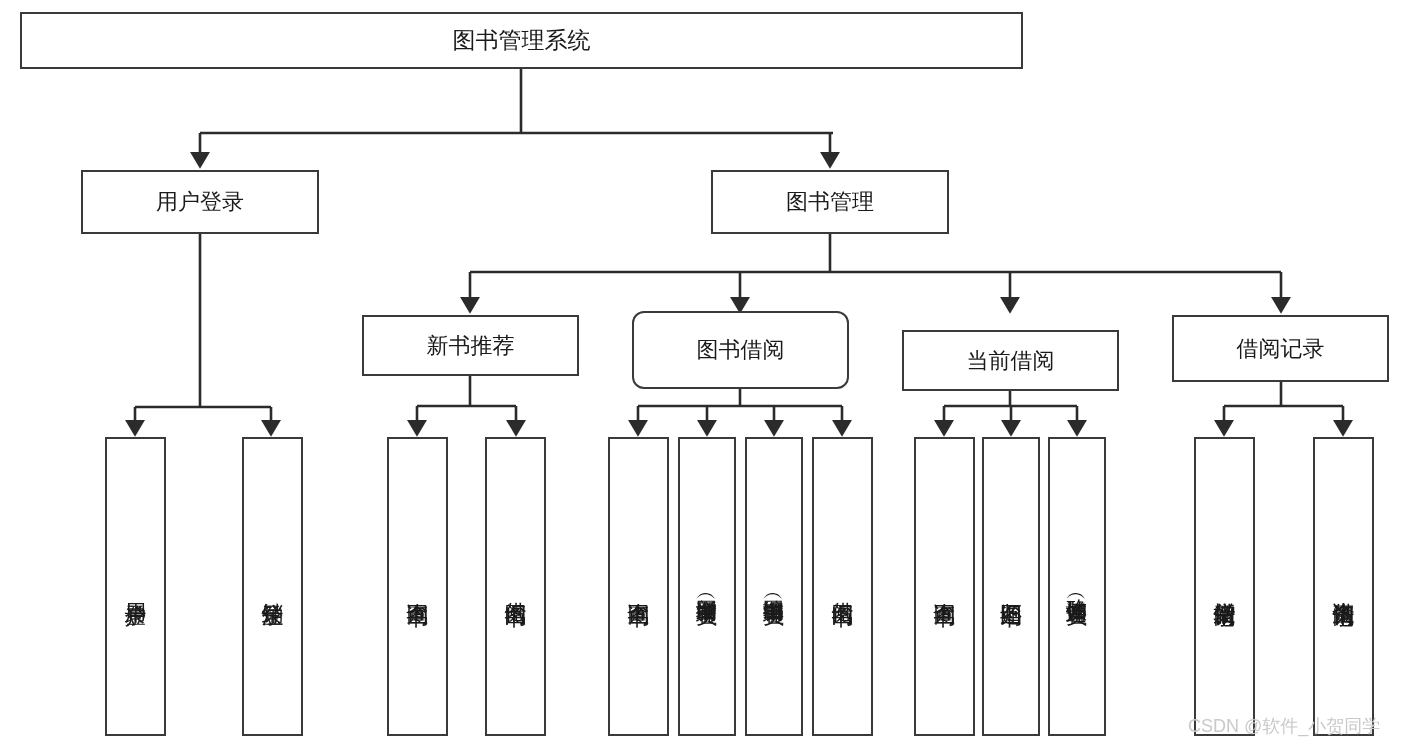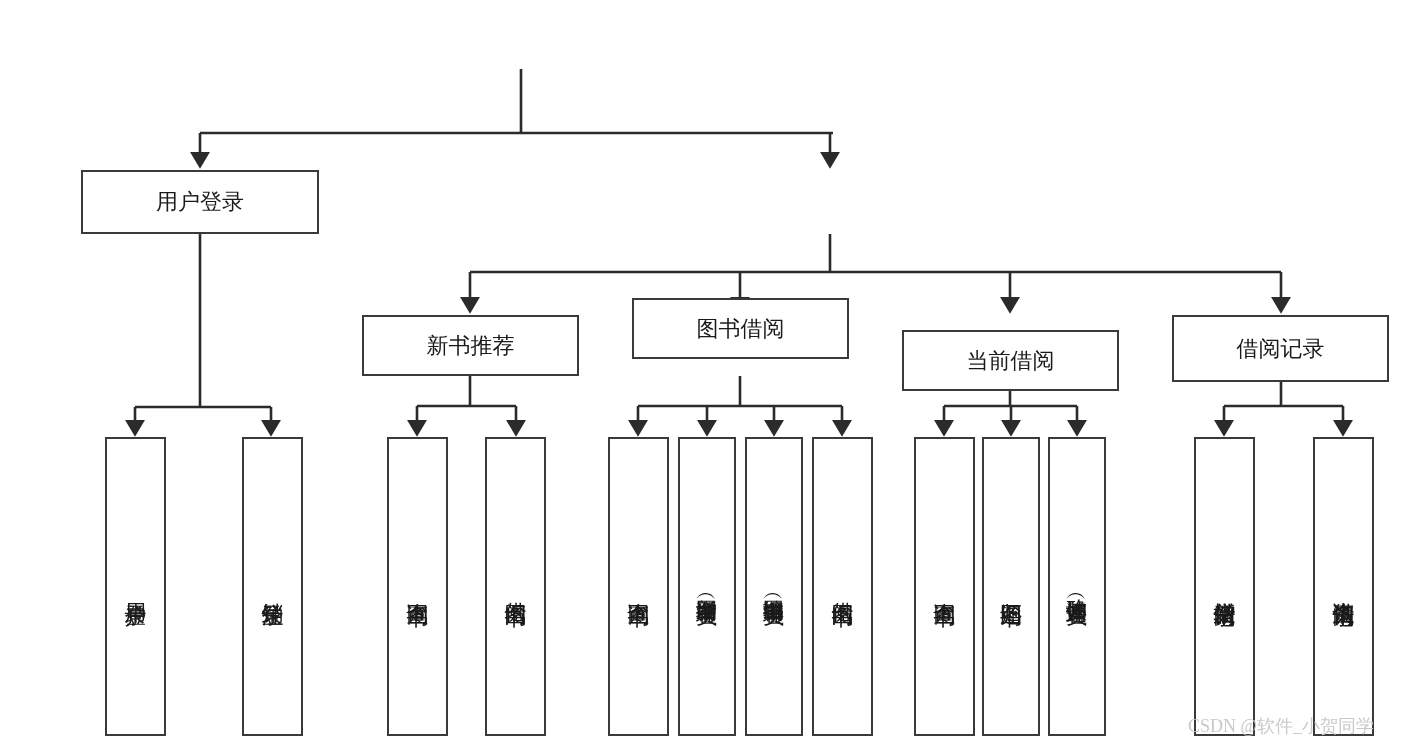--- a/index.html
+++ b/index.html
@@ -55,21 +55,21 @@
     max-height: 100%;
   }
   #watermark {
     position: absolute;
     left: 1188px;
     top: 714px;
     font-size: 18px;
     color: #c9c9c9;
     white-space: nowrap;
     z-index: 5;
-    font-family: Liberation Serif, serif;
+    font-family: Liberation Sans, sans-serif;
     text-align: right;
   }
 </style>
 </head>
 <body>
 
 <div id="canvas">
 
   <svg id="edges" viewBox="0 0 1405 747" xmlns="http://www.w3.org/2000/svg">
     <defs>
@@ -114,29 +114,35 @@
       <path d="M1011,406 L1011,428" marker-end="url(#arrow)"></path>
       <path d="M1077,406 L1077,428" marker-end="url(#arrow)"></path>
 
       <path d="M1281,376 L1281,406"></path>
       <path d="M1224,406 L1343,406"></path>
       <path d="M1224,406 L1224,428" marker-end="url(#arrow)"></path>
       <path d="M1343,406 L1343,428" marker-end="url(#arrow)"></path>
     </g>
   </svg>
 
+  <div class="node level-0" style="left:20px; top:12px; width:1003px; height:57px;">
+    <span>图书管理系统</span>
+  </div>
 
   <div class="node level-1" style="left:81px; top:170px; width:238px; height:64px;">
     <span>用户登录</span>
+  </div>
+  <div class="node level-1" style="left:711px; top:170px; width:238px; height:64px;">
+    <span>图书管理</span>
   </div>
 
   <div class="node level-2" style="left:362px; top:315px; width:217px; height:61px;">
     <span>新书推荐</span>
   </div>
-  <div class="node level-2" style="left:632px; top:298px; width:217px; height:61px;">
+  <div class="node level-2" style="left:632px; top:311px; width:217px; height:78px;border-radius:12px;">
     <span>图书借阅</span>
   </div>
   <div class="node level-2" style="left:902px; top:330px; width:217px; height:61px;">
     <span>当前借阅</span>
   </div>
   <div class="node level-2" style="left:1172px; top:315px; width:217px; height:67px;">
     <span>借阅记录</span>
   </div>
 
   <div class="node leaf" style="left:105px; top:437px; width:61px; height:299px;">

